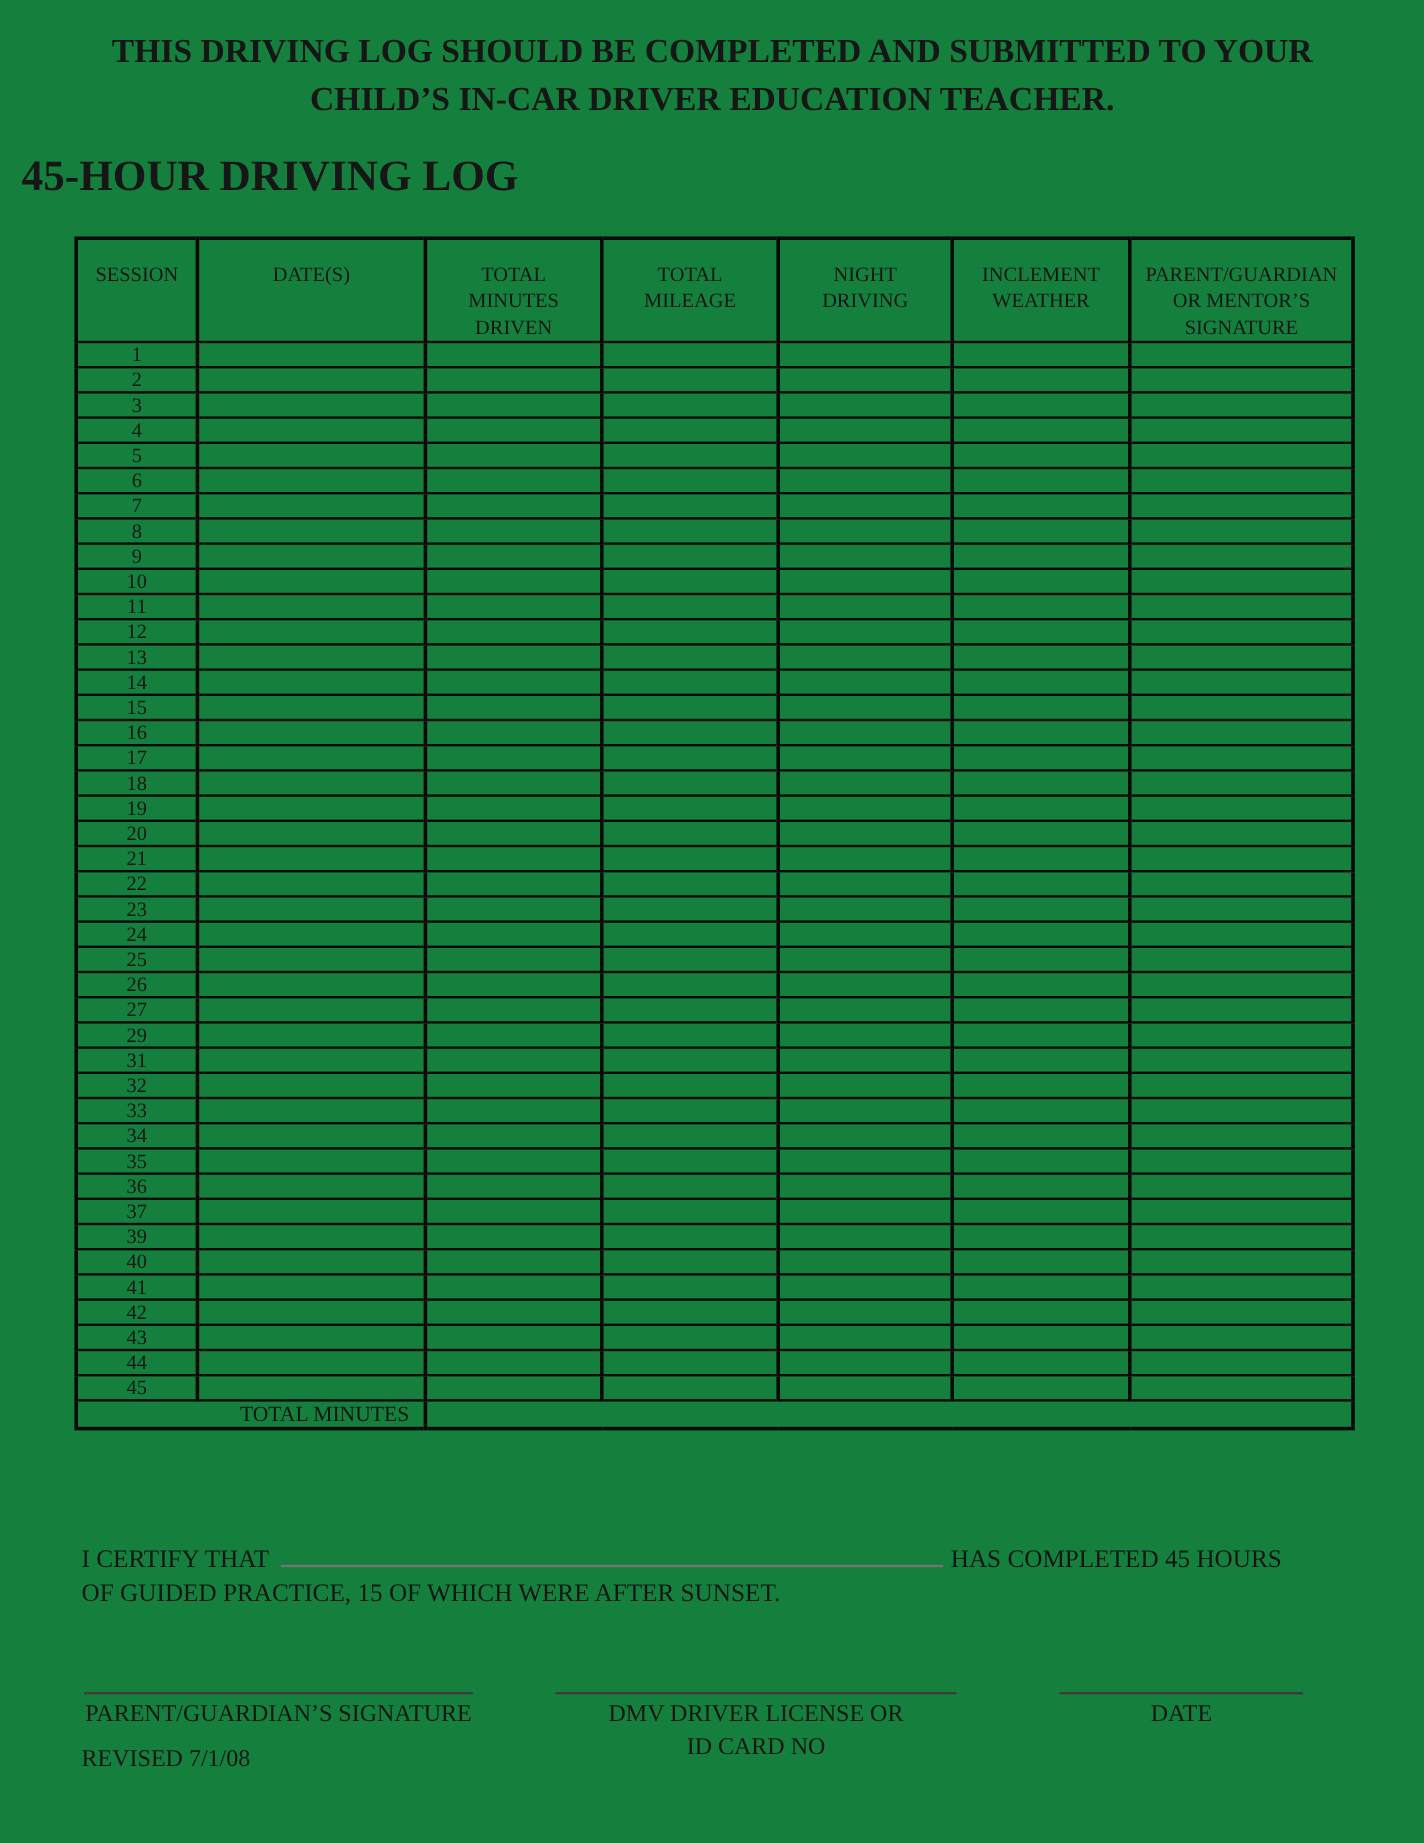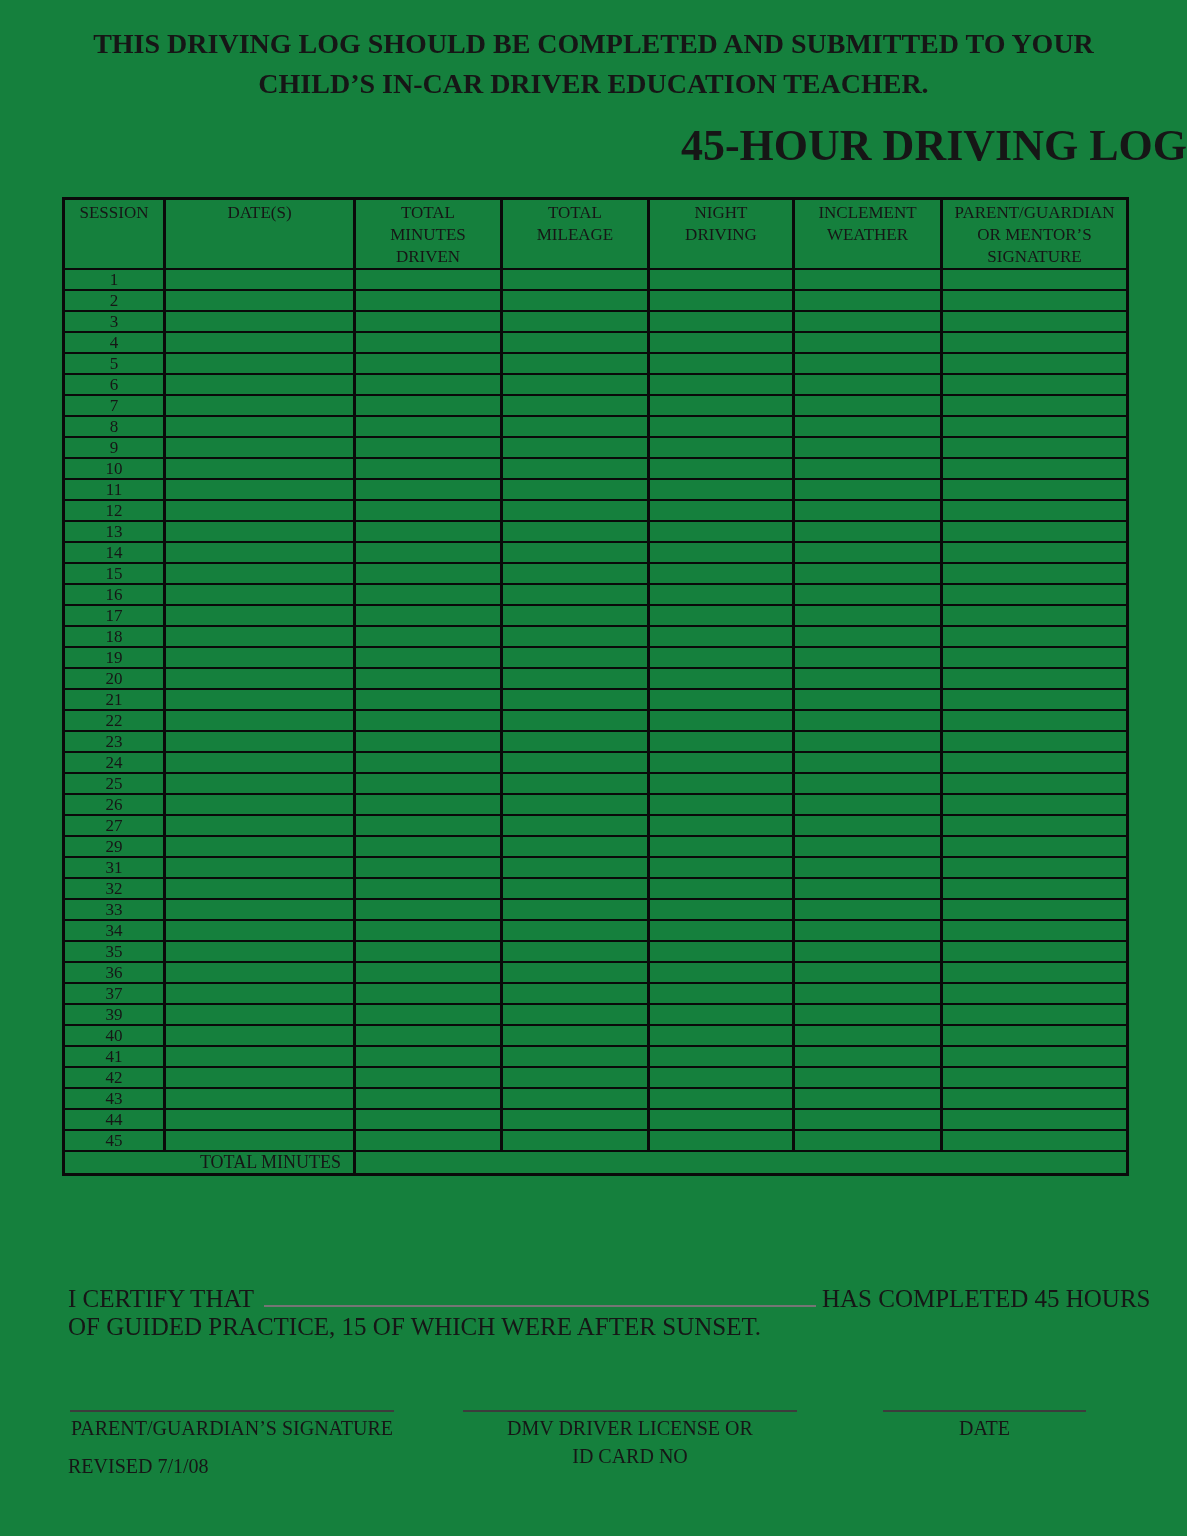--- a/index.html
+++ b/index.html
@@ -15,62 +15,62 @@
   
   .notice{
     position:absolute;top:24px;left:0;right:0;
     text-align:center;
     font-weight:bold;
     font-size:28px;line-height:40px;
     letter-spacing:0px;
   }
   .doc-title{
     position:absolute;top:124px;left:0;right:0;
-    text-align:right;
+    text-align:left;
     font-weight:bold;
-    font-size:44px;line-height:44px;padding-left:18px;
+    font-size:36px;line-height:44px;padding-left:18px;
   }
   
   .log-table{
     position:absolute;left:62px;top:197px;
     width:1064px;
     border-collapse:collapse;
     table-layout:fixed;
   }
   .log-table th,.log-table td{
     border:2px solid #0a0a0a;
     border-left-width:3px;border-right-width:3px;
     padding:0;
     font-weight:normal;
   }
   .log-table{border:3px solid #0a0a0a;}
   .log-table th{
     vertical-align:top;
     text-align:center;
     font-size:17px;line-height:22px;
     height:64px;
-    padding-top:2px;
+    padding-top:18px;
     white-space:pre-line;
   }
   .log-table td{
     height:19px;
     font-size:17px;line-height:19px;
     text-align:center;
   }
   .log-table td.total-label{
     text-align:right;
     padding-right:12px;
     font-size:18px;
     height:21px;line-height:21px;
   }
   .log-table td.total-value{height:21px;}
   
   .certify{
     position:absolute;left:68px;top:1285px;width:1060px;
-    font-size:25px;line-height:28px;
+    font-size:21px;line-height:28px;
     white-space:nowrap;
     font-family:Liberation Serif, serif;
   }
   .blank-line{
     display:inline-block;
     width:552px;
     margin-left:10px;margin-right:6px;
     border-bottom:2px solid #757575;
   }
   

